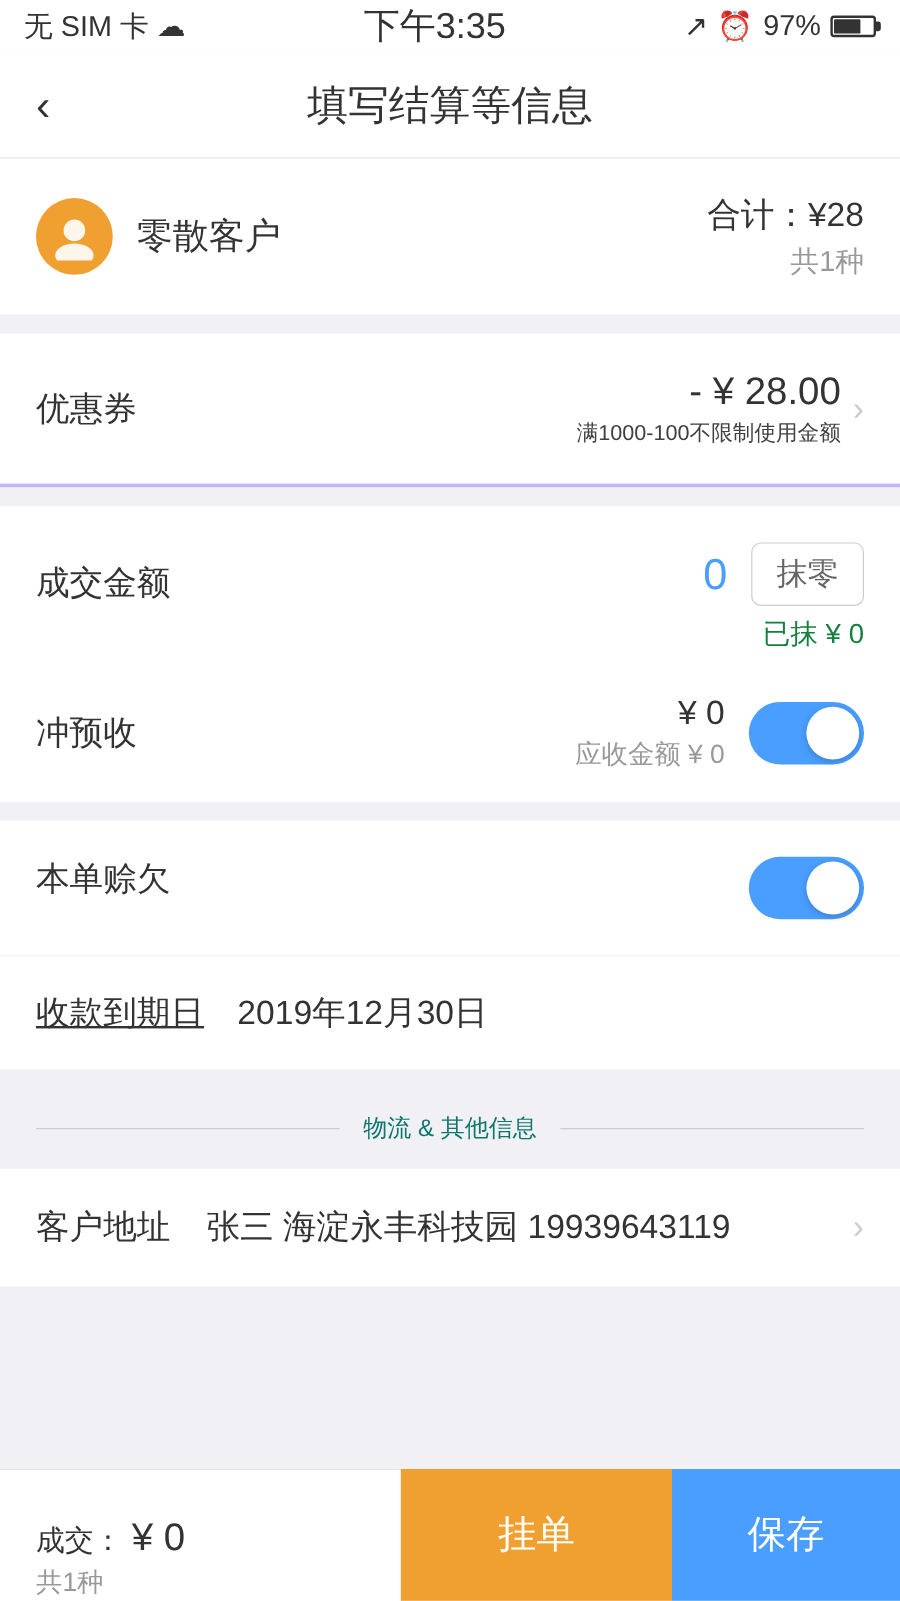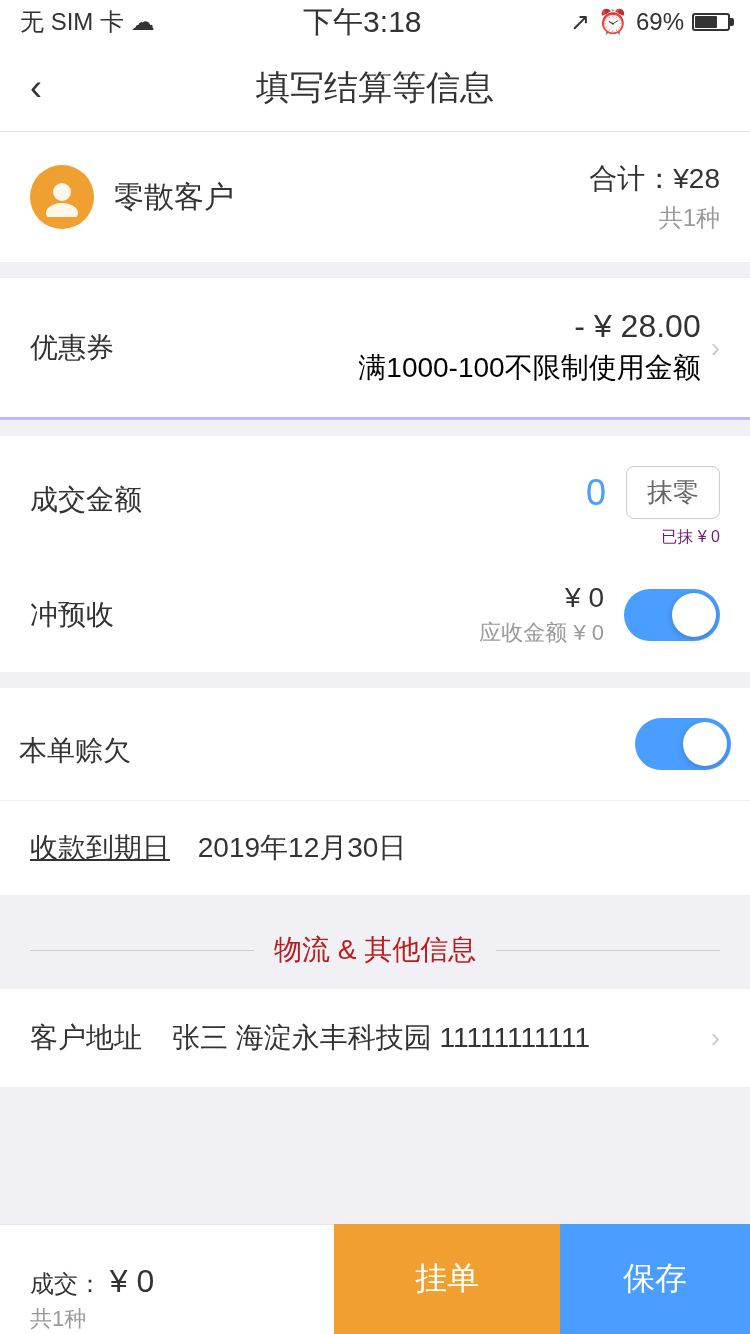--- a/index.html
+++ b/index.html
@@ -125,21 +125,21 @@
       display: flex;
       align-items: center;
       justify-content: space-between;
       padding: 30px 30px;
       background: #fff;
       border-bottom: 3px solid #c4b5fd;
     }
     .row-label { font-size: 28px; color: #333; }
     .row-right { display: flex; align-items: center; gap: 10px; text-align: right; }
     .coupon-amount { font-size: 32px; color: #333; font-weight: 500; }
-    .coupon-desc { font-size: 28px; color: #000000; margin-top: 4px; }
+    .coupon-desc { font-size: 18px; color: #404040; margin-top: 4px; }
     .chevron-right {
       font-size: 28px;
       color: #ccc;
     }
 
     
     .deal-row {
       padding: 30px 30px 10px;
       background: #fff;
     }
@@ -155,21 +155,21 @@
     }
     .round-zero-btn {
       border: 1px solid #ccc;
       border-radius: 8px;
       padding: 8px 20px;
       font-size: 26px;
       color: #666;
       background: #fff;
       cursor: pointer;
     }
-    .deal-sub { font-size: 16px; color: #701a75; margin-top: 8px; text-align: right; }
+    .deal-sub { font-size: 23px; color: #15803d; margin-top: 8px; text-align: right; }
 
     
     .prepay-row {
       display: flex;
       align-items: center;
       justify-content: space-between;
       padding: 24px 30px;
       background: #fff;
     }
     .prepay-label { font-size: 28px; color: #333; }
@@ -194,23 +194,23 @@
       border-radius: 50%;
       position: absolute;
       top: 4px;
       right: 4px;
       box-shadow: 0 2px 6px rgba(0,0,0,0.2);
     }
 
     
     .debt-row {
       display: flex;
-      align-items: flex-end;
-      justify-content: space-between;
-      padding: 30px 19px;
+      align-items: flex-start;
+      justify-content: space-between;
+      padding: 30px 30px;
       background: #fff;
       margin-bottom: 0;
       gap: 38px;
     }
     .debt-label { font-size: 28px; color: #333; }
 
     
     .due-date-row {
       padding: 28px 30px;
       background: #fff;
@@ -229,22 +229,22 @@
       justify-content: center;
       padding: 20px 30px;
       margin-bottom: 0;
     }
     .section-header-line {
       flex: 1;
       height: 1px;
       background: #ccc;
     }
     .section-header-text {
-      font-size: 28px;
-      color: #b91c1c;
+      font-size: 20px;
+      color: #0f766e;
       padding: 0 20px;
     }
 
     
     .address-row {
       display: flex;
       align-items: center;
       justify-content: space-between;
       padding: 30px 30px;
       background: #fff;
@@ -296,25 +296,25 @@
       cursor: pointer;
     }
   </style>
 </head>
 <body>
 
 <div class="status-bar">
   <div class="status-left">
     <span>无 SIM 卡 ☁</span>
   </div>
-  <div class="status-center">下午3:18</div>
+  <div class="status-center">下午3:35</div>
   <div class="status-right">
     <span>↗</span>
     <span>⏰</span>
-    <span>69%</span>
+    <span>97%</span>
     <div class="battery-icon">
       <div class="battery-fill"></div>
     </div>
   </div>
 </div>
 
 <div class="nav-bar">
   <span class="nav-back">‹</span>
   <span class="nav-title">填写结算等信息</span>
 </div>
@@ -391,21 +391,21 @@
 
   <div class="section-header">
     <div class="section-header-line"></div>
     <span class="section-header-text">物流 &amp; 其他信息</span>
     <div class="section-header-line"></div>
   </div>
 
   <div class="card">
     <div class="address-row">
       <span class="address-label">客户地址</span>
-      <span class="address-value">张三 海淀永丰科技园 11111111111</span>
+      <span class="address-value">张三 海淀永丰科技园 19939643119</span>
       <span class="chevron-right">›</span>
     </div>
   </div>
 
 </div>
 
 <div class="bottom-bar">
   <div class="bottom-info">
     <div>
       <span class="bottom-deal">成交：</span>

